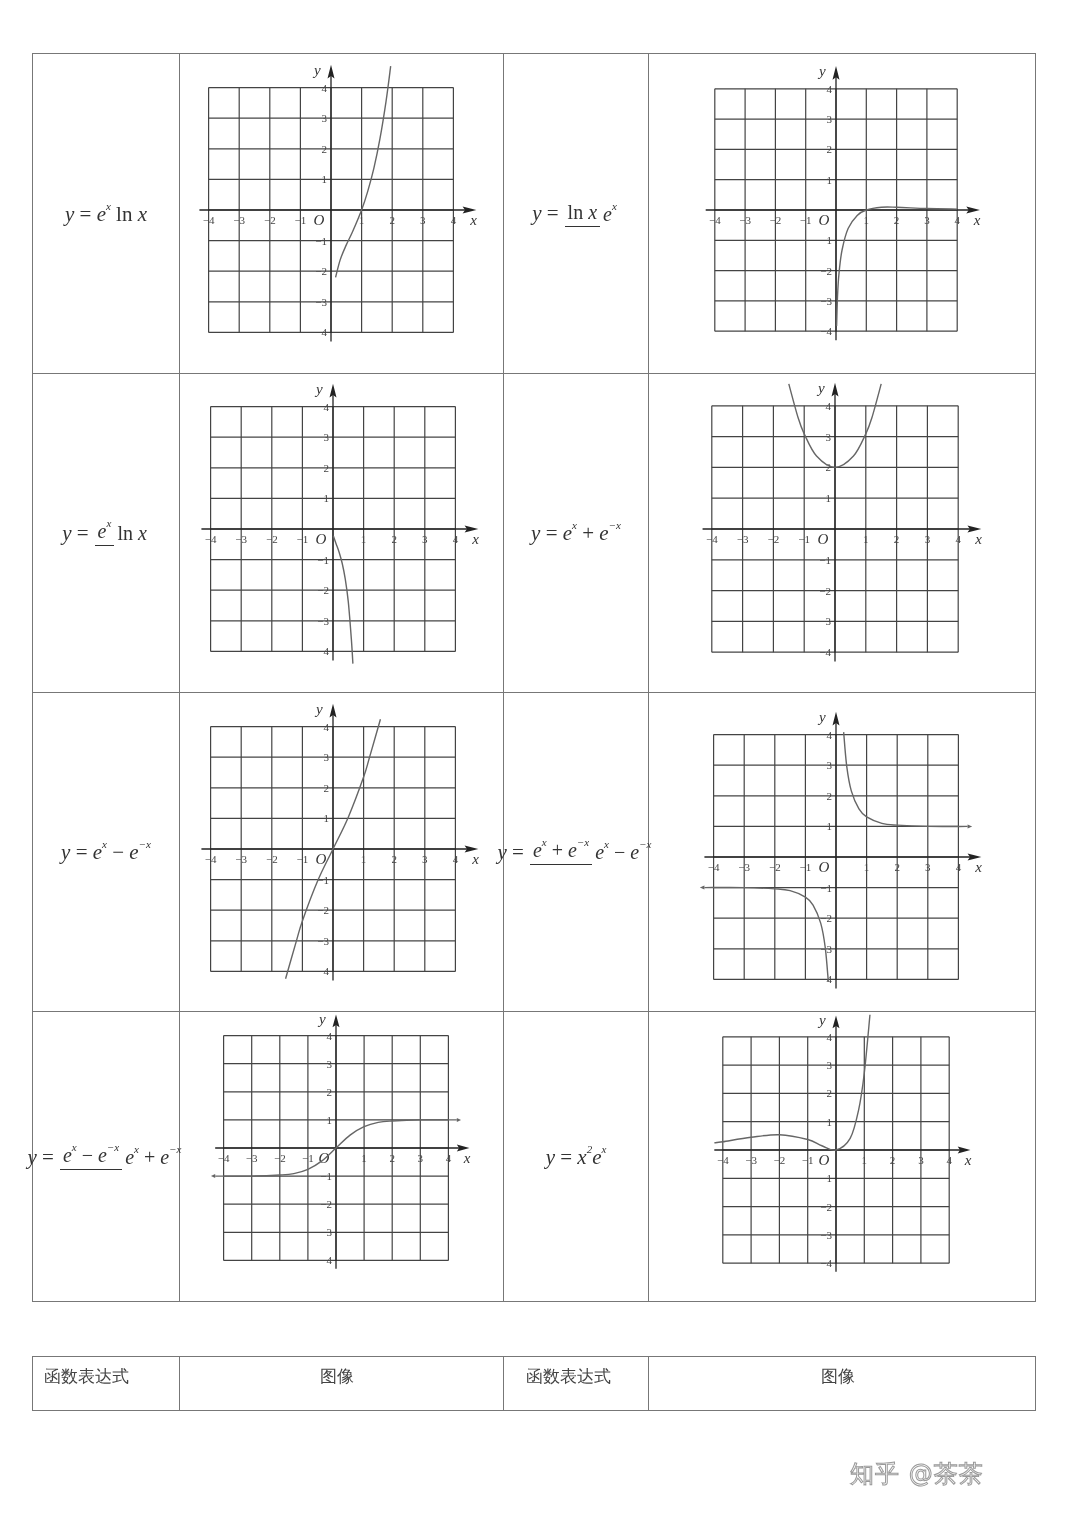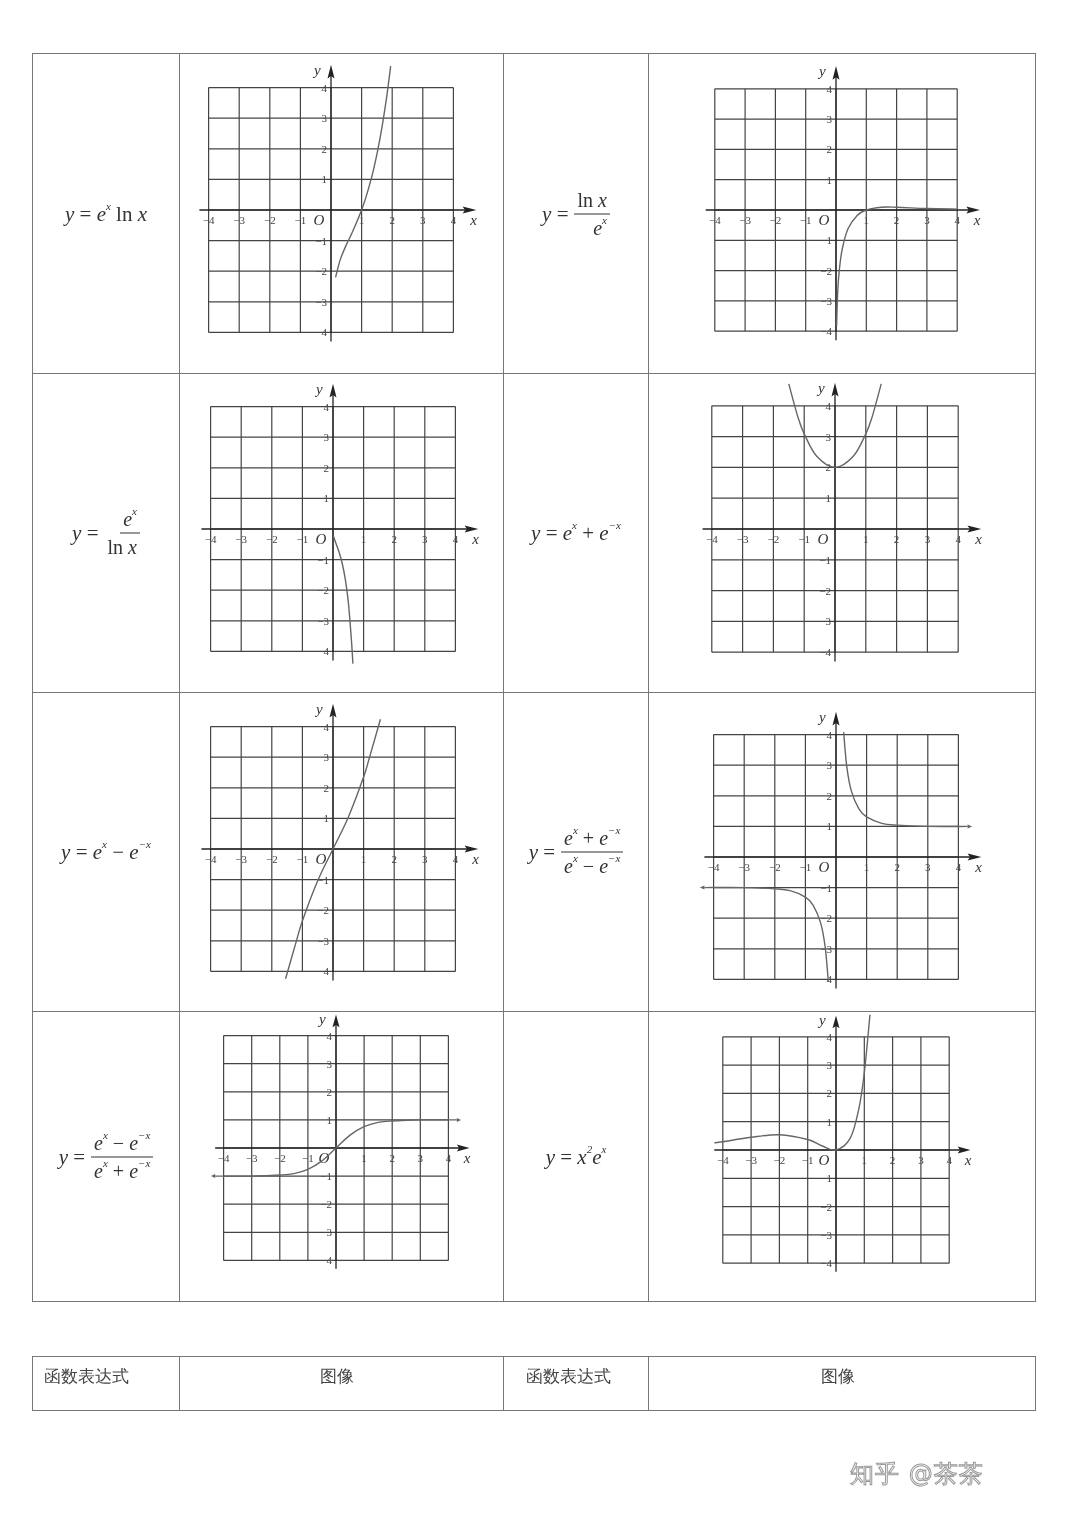--- a/index.html
+++ b/index.html
@@ -12,21 +12,21 @@
   .cell { position: absolute; top: 0; height: 100%; box-sizing: border-box; border-right: 1.5px solid #777; }
   .cell.c4 { border-right: none; }
   .c1 { left: 0; width: 147px; }
   .c2 { left: 147px; width: 324px; }
   .c3 { left: 471px; width: 145px; }
   .c4 { left: 616px; width: 386px; }
   .formula { position: absolute; left: 0; right: 0; top: 50%; transform: translateY(-50%);
              display: flex; justify-content: center; align-items: center;
              font-family: "Liberation Serif", "DejaVu Serif", serif; font-size: 21px; font-style: italic; color: #333; }
   .formula .rm { font-style: normal; }
-  .frac { display: inline-flex; flex-direction: column; align-items: flex-end; margin-left: 6px; }
+  .frac { display: inline-flex; flex-direction: row; align-items: flex-start; margin-left: 6px; }
   .frac .num { padding: 0 3px 2px; border-bottom: 1.5px solid #333; font-size: 20px; }
   .frac .den { padding: 2px 3px 0; font-size: 20px; }
   sup { font-size: 11px; position: relative; top: -3px; }
   .plot { position: absolute; left: 0; top: 0; }
   .plot svg { display: block; }
   .hdr-table { left: 32px; top: 1356px; width: 1004px; height: 55px; }
   .hdr-table .cell { height: 100%; }
   .hdr-label { position: absolute; top: 8px; font-family: Liberation Mono, monospace; font-size: 17px; color: #444; }
   .watermark { position: absolute; left: 850px; top: 1458px; font-family: "DejaVu Sans", sans-serif;
                font-size: 24px; color: #fff; -webkit-text-stroke: 1px #999; letter-spacing: 1px; }

